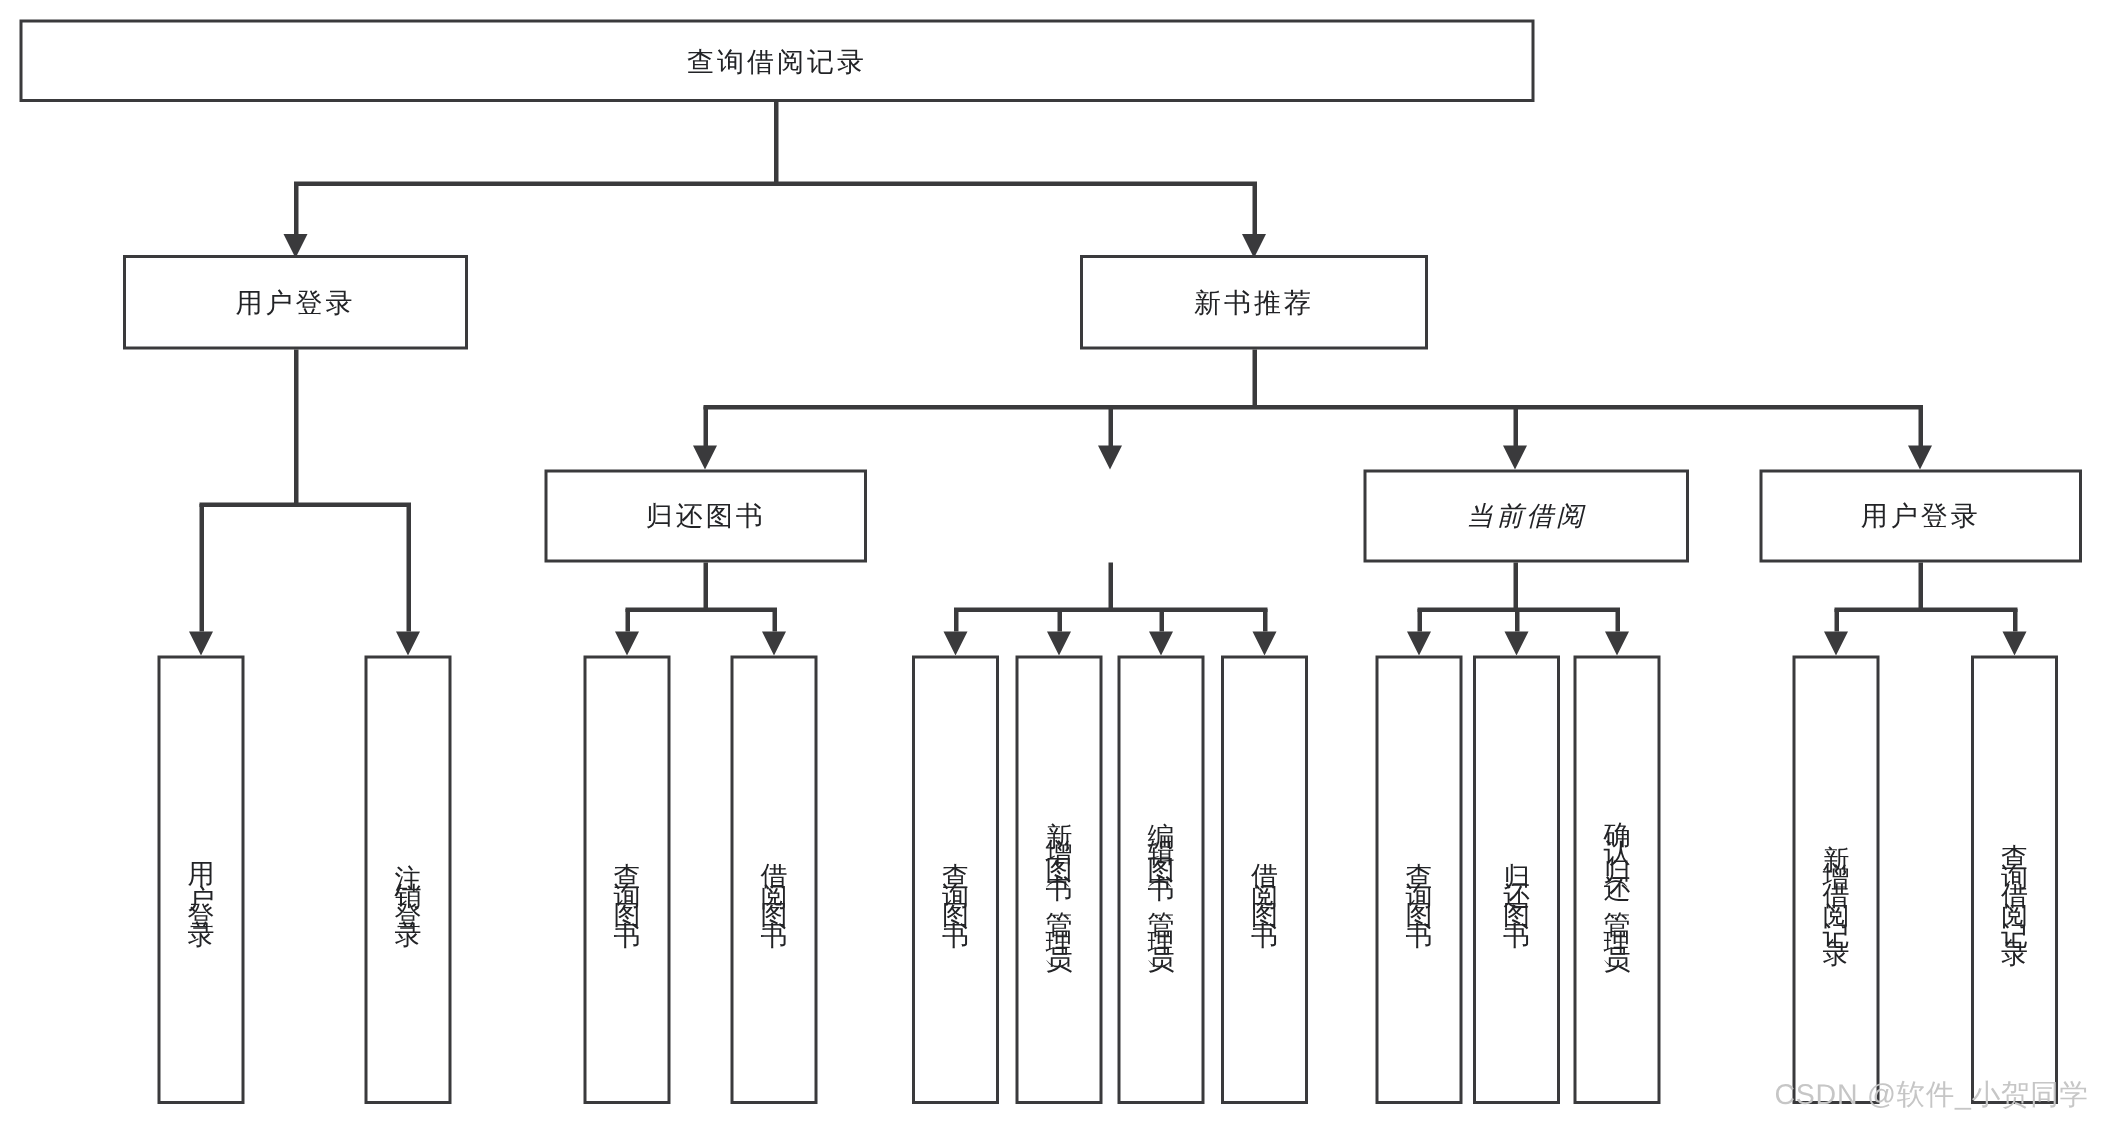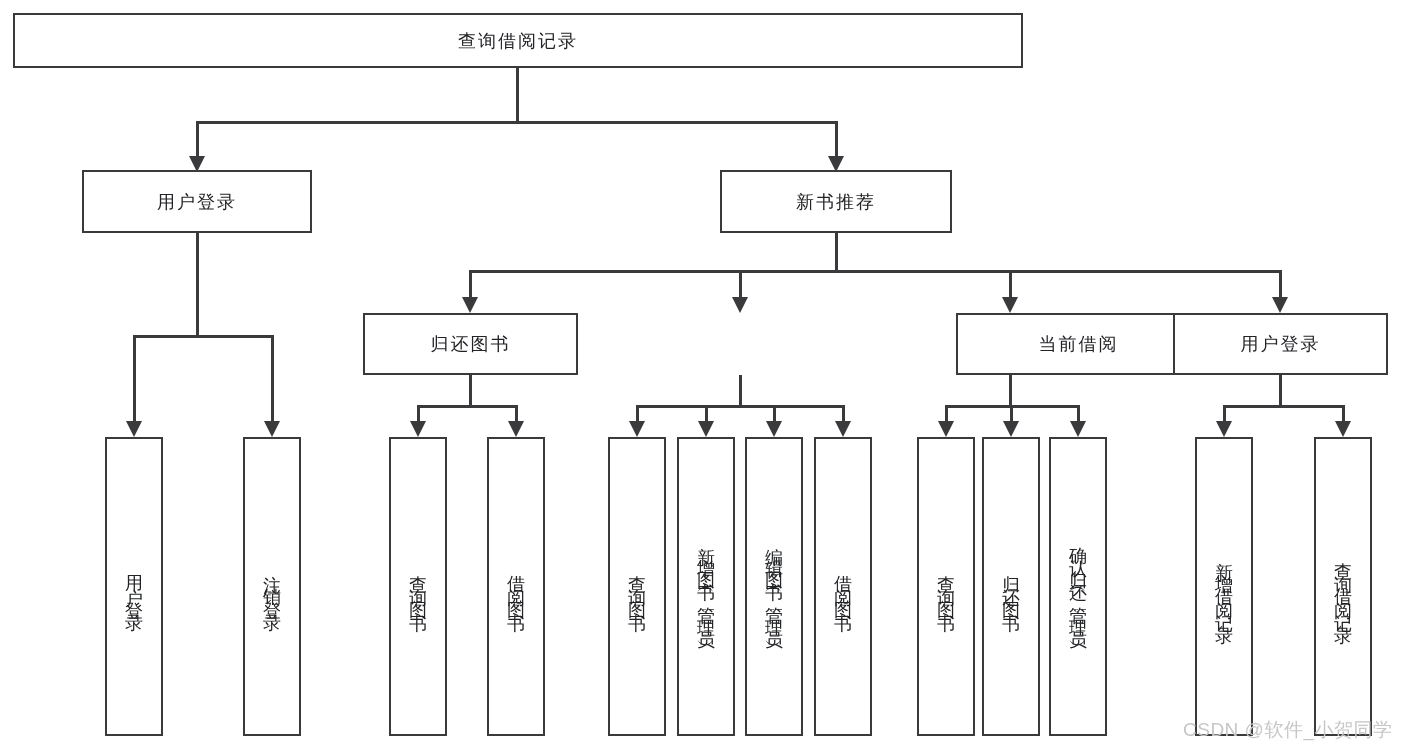--- a/index.html
+++ b/index.html
@@ -73,21 +73,21 @@
   <div class="v" style="left:738.5px;top:271px;height:27px;"></div>
   <div class="ah" style="left:731.5px;top:297px;"></div>
   <div class="v" style="left:1008.5px;top:271px;height:27px;"></div>
   <div class="ah" style="left:1001.5px;top:297px;"></div>
   <div class="v" style="left:1278.5px;top:271px;height:27px;"></div>
   <div class="ah" style="left:1271.5px;top:297px;"></div>
 
   <div class="node" style="left:363px;top:313px;width:215px;height:62px;">
     <span class="hlabel">归还图书</span>
   </div>
-  <div class="node" style="left:956px;top:313px;width:245px;height:62px;">
+  <div class="node" style="left:909px;top:313px;width:217px;height:62px;font-style:italic;">
     <span class="hlabel">当前借阅</span>
   </div>
   <div class="node" style="left:1173px;top:313px;width:215px;height:62px;">
     <span class="hlabel">用户登录</span>
   </div>
 
   <div class="v" style="left:468.5px;top:375px;height:33px;"></div>
   <div class="h" style="left:416.5px;top:405px;width:101px;"></div>
   <div class="v" style="left:416.5px;top:406px;height:15px;"></div>
   <div class="ah" style="left:409.5px;top:421px;"></div>

